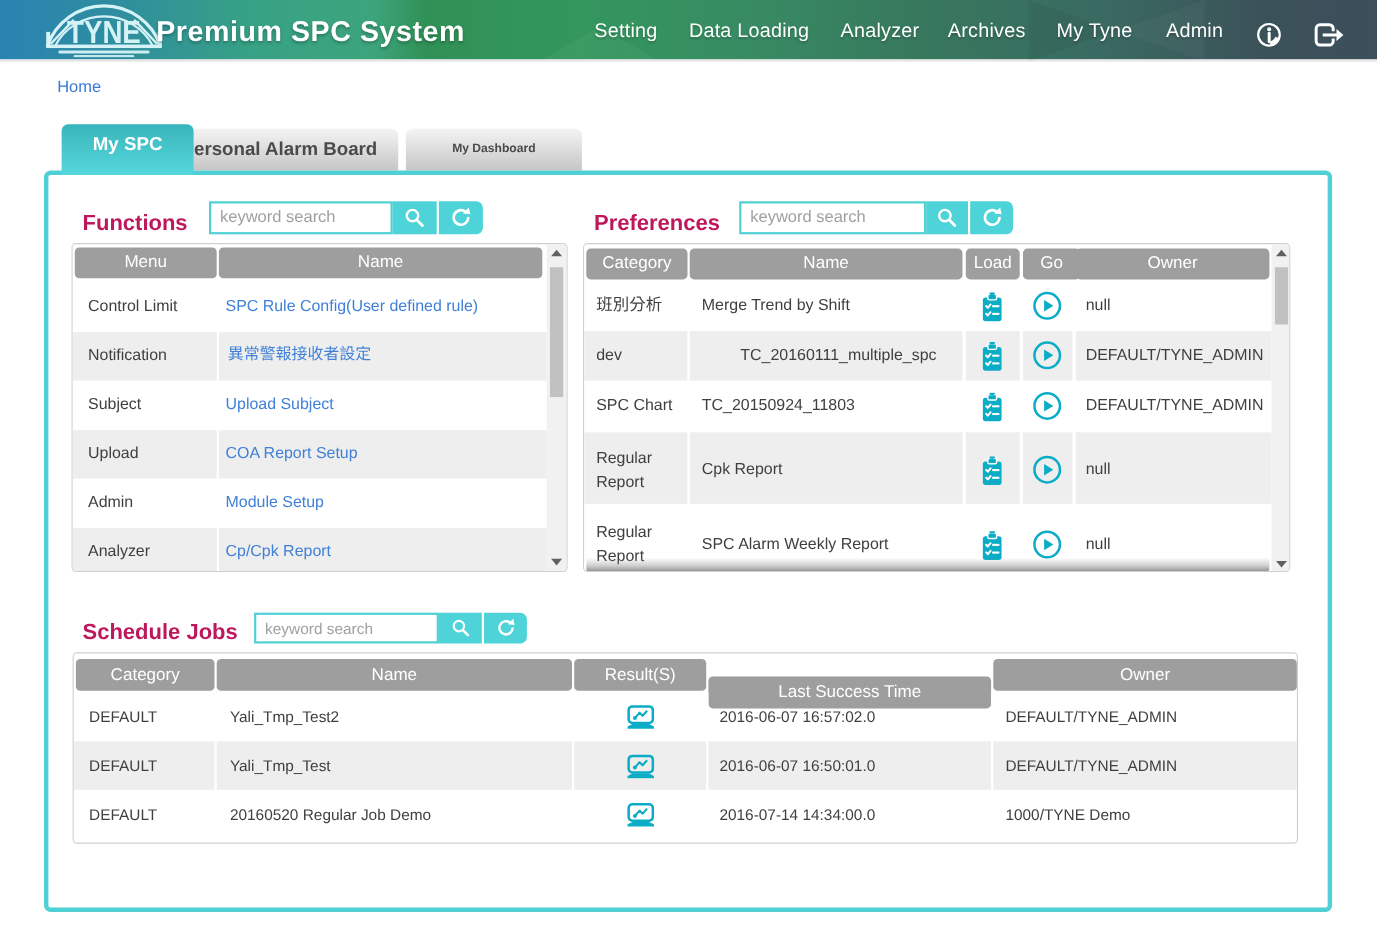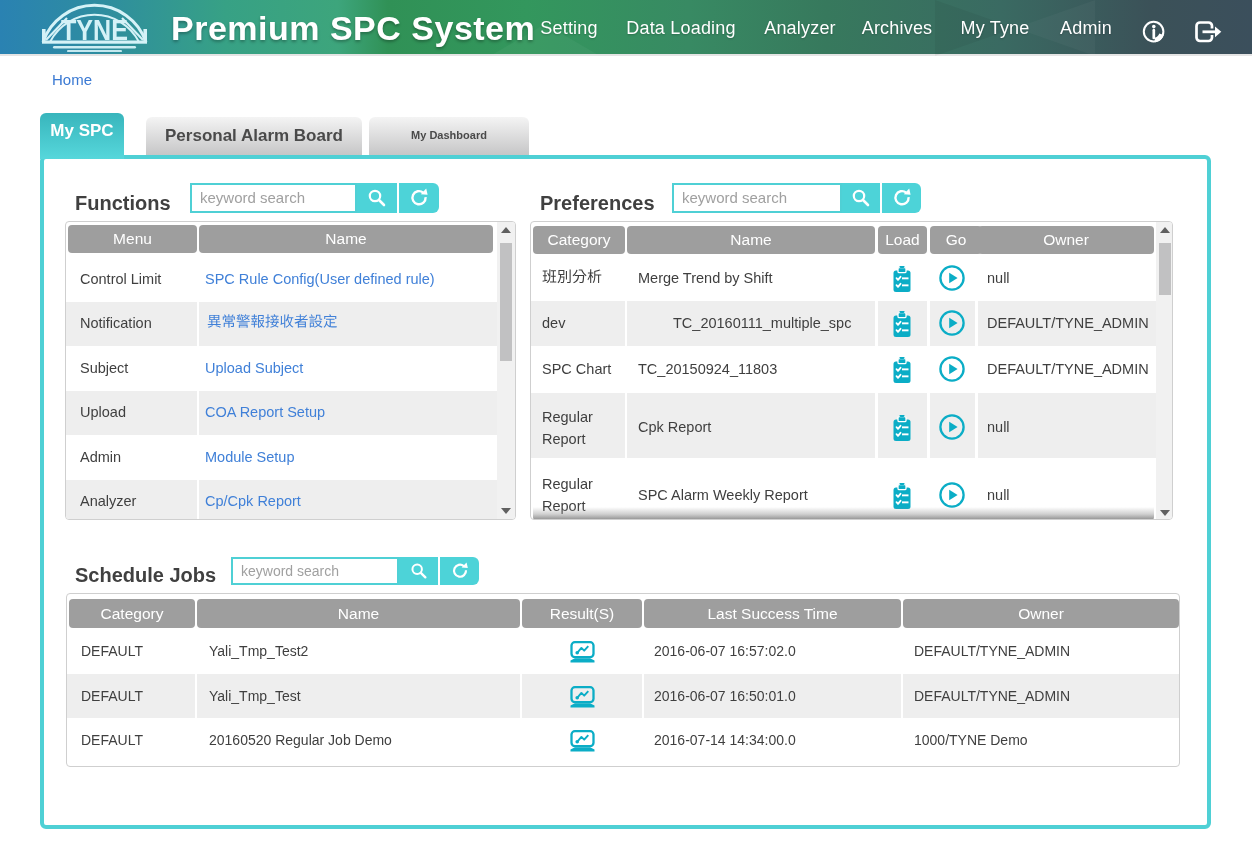--- a/index.html
+++ b/index.html
@@ -2,33 +2,33 @@
 <html><head>
 <meta charset="utf-8">
 <style>
 *{margin:0;padding:0;box-sizing:border-box;}
 html,body{width:1252px;height:864px;background:#fff;font-family:"Liberation Sans",sans-serif;overflow:hidden;}
 
 #hdr{position:absolute;left:0;top:0;width:1252px;height:56px;
 background:linear-gradient(90deg,#2a82b2 0%,#2e8da0 8%,#37a185 18%,#3da57c 27%,#309156 31%,#33975d 42%,#388a63 55%,#37795d 66%,#3a6a62 80%,#3b5158 92%,#3b4f5c 100%);
 border-bottom:2px solid #e4e4e4;}
 #hdr svg.deco{position:absolute;left:0;top:0;}
-#title{position:absolute;left:171px;top:0;height:56px;line-height:57px;color:#fff;font-size:34px;font-weight:bold;letter-spacing:.5px;text-shadow:0 2px 3px rgba(0,0,0,.28);white-space:nowrap;}
+#title{position:absolute;left:142px;top:0;height:56px;line-height:57px;color:#fff;font-size:26px;font-weight:bold;letter-spacing:.5px;text-shadow:0 2px 3px rgba(0,0,0,.28);white-space:nowrap;}
 .nav{position:absolute;top:0;height:56px;line-height:57px;color:#fff;font-size:18px;letter-spacing:.2px;white-space:nowrap;text-shadow:0 1px 2px rgba(0,0,0,.22);transform:translateX(-50%);}
 #n1{left:569px}#n2{left:681px}#n3{left:800px}#n4{left:897px}#n5{left:995px}#n6{left:1086px}
 
 #crumb{position:absolute;left:52px;top:71px;font-size:15px;color:#3a79d3;}
 
 .tab{position:absolute;border-radius:6px 6px 0 0;text-align:center;font-weight:bold;}
-#tab1{left:40px;top:113px;width:84px;height:46px;background:linear-gradient(#38b5bc,#56d7db);color:#fff;font-size:17px;line-height:36px;z-index:5;}
+#tab1{left:56px;top:113px;width:120px;height:46px;background:linear-gradient(#38b5bc,#56d7db);color:#fff;font-size:17px;line-height:36px;z-index:5;}
 #tab2{left:146px;top:117px;width:216px;height:38px;background:linear-gradient(#f4f4f4,#c6c6c7);color:#4a4a4a;font-size:17px;line-height:37px;}
 #tab3{left:369px;top:117px;width:160px;height:38px;background:linear-gradient(#f4f4f4,#c6c6c7);color:#4a4a4a;font-size:11px;line-height:37px;}
 
 #panel{position:absolute;left:40px;top:155px;width:1171px;height:674px;border:4px solid #4fd0d5;border-radius:6px;background:#fff;}
-.h1{position:absolute;font-size:20px;font-weight:bold;color:#404040;white-space:nowrap;}
+.h1{position:absolute;font-size:20px;font-weight:bold;color:#be185d;white-space:nowrap;}
 
 .sin{position:absolute;border:2px solid #4fd0d5;background:#fff;font-size:15px;color:#a0a0a0;line-height:26px;padding-left:8px;white-space:nowrap;overflow:hidden;}
 .sbtn{position:absolute;background:#4dd3d8;}
 .sbtn svg{position:absolute;left:50%;top:50%;transform:translate(-50%,-50%);}
 
 .tbl{position:absolute;background:#fff;border:1px solid #cfcfcf;border-radius:4px;overflow:hidden;}
 .hcell{position:absolute;background:#9e9e9e;border-radius:4px;color:#fff;font-size:15.5px;text-align:center;}
 .row{position:absolute;}
 .row.g{background:#eee;}
 .ct{position:absolute;color:#3f3f3f;font-size:14.5px;white-space:nowrap;}
@@ -280,21 +280,21 @@
 <div class="sbtn" style="left:440px;top:557px;width:39px;height:28px;border-radius:0 6px 6px 0;">
   <svg width="20" height="20" viewBox="0 0 22 22">
       <path d="M15.2,5.6 A6.6,6.6 0 1 0 17.6,10.2" stroke="#fff" stroke-width="2.4" fill="none"></path>
       <path d="M12.8,7.2 L19.6,7.8 L18.2,1.6 Z" fill="#fff"></path>
     </svg>
 </div>
 <div class="tbl" id="stbl" style="left:66px;top:593px;width:1114px;height:174px;">
   <div class="hcell sh" style="left:2px;top:5px;width:126px;height:29px;line-height:29px;">Category</div>
   <div class="hcell sh" style="left:130px;top:5px;width:323px;height:29px;line-height:29px;">Name</div>
   <div class="hcell sh" style="left:455px;top:5px;width:120px;height:29px;line-height:29px;">Result(S)</div>
-  <div class="hcell sh" style="left:577px;top:5px;width:257px;height:29px;line-height:29px;">Last Success Time</div>
+  <div class="hcell sh" style="left:577px;top:21px;width:257px;height:29px;line-height:29px;">Last Success Time</div>
   <div class="hcell sh" style="left:836px;top:5px;width:276px;height:29px;line-height:29px;">Owner</div>
   <div class="row" style="left:0;top:35.0px;width:1112px;height:44.5px;font-size:14px;">
       <div class="ct" style="left:14px;top:14.2px;font-size:14px;">DEFAULT</div>
       <div class="ct" style="left:142px;top:14.2px;font-size:14px;">Yali_Tmp_Test2</div>
       <svg width="25" height="23" viewBox="0 0 25 23" style="position:absolute;left:503px;top:11px;">
 <rect x="1.5" y="2.2" width="22" height="15" rx="3.4" stroke="#0badc6" stroke-width="2.3" fill="none"></rect>
 <polygon points="5,18.2 20,18.2 24.5,20.4 24.5,22.4 0.5,22.4 0.5,20.4" fill="#0badc6"></polygon>
 <circle cx="7.2" cy="12.8" r="1.8" fill="#0badc6"></circle>
 <path d="M7.2,12.8 L11.4,7.9 L14.2,10.7 L18.3,6.1" stroke="#0badc6" stroke-width="1.9" fill="none" stroke-linejoin="round"></path>
 </svg>

